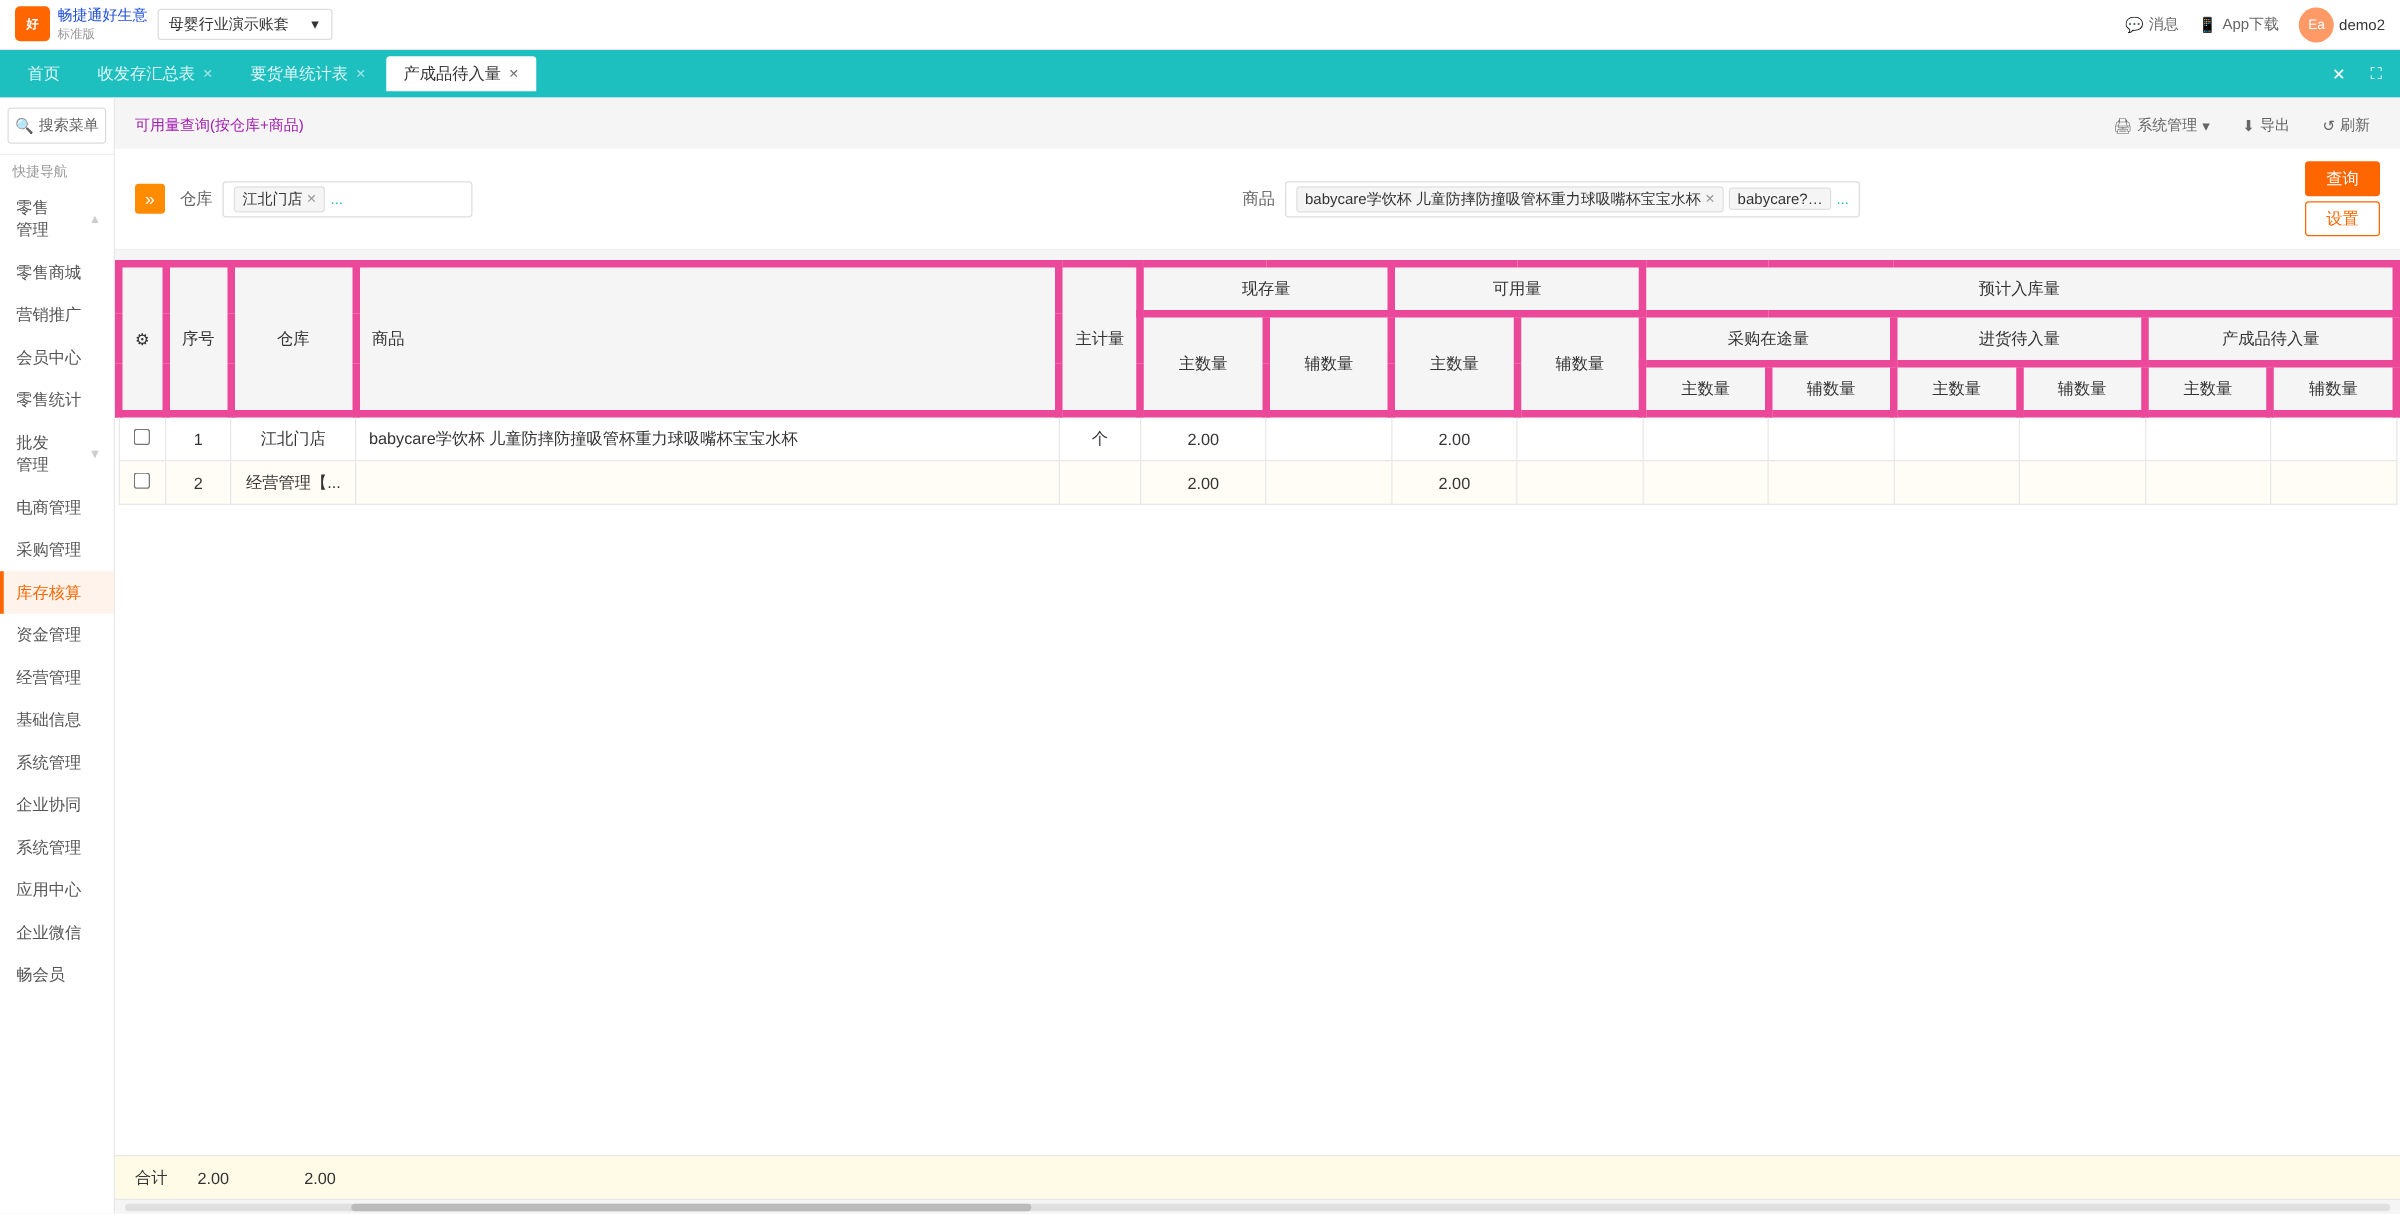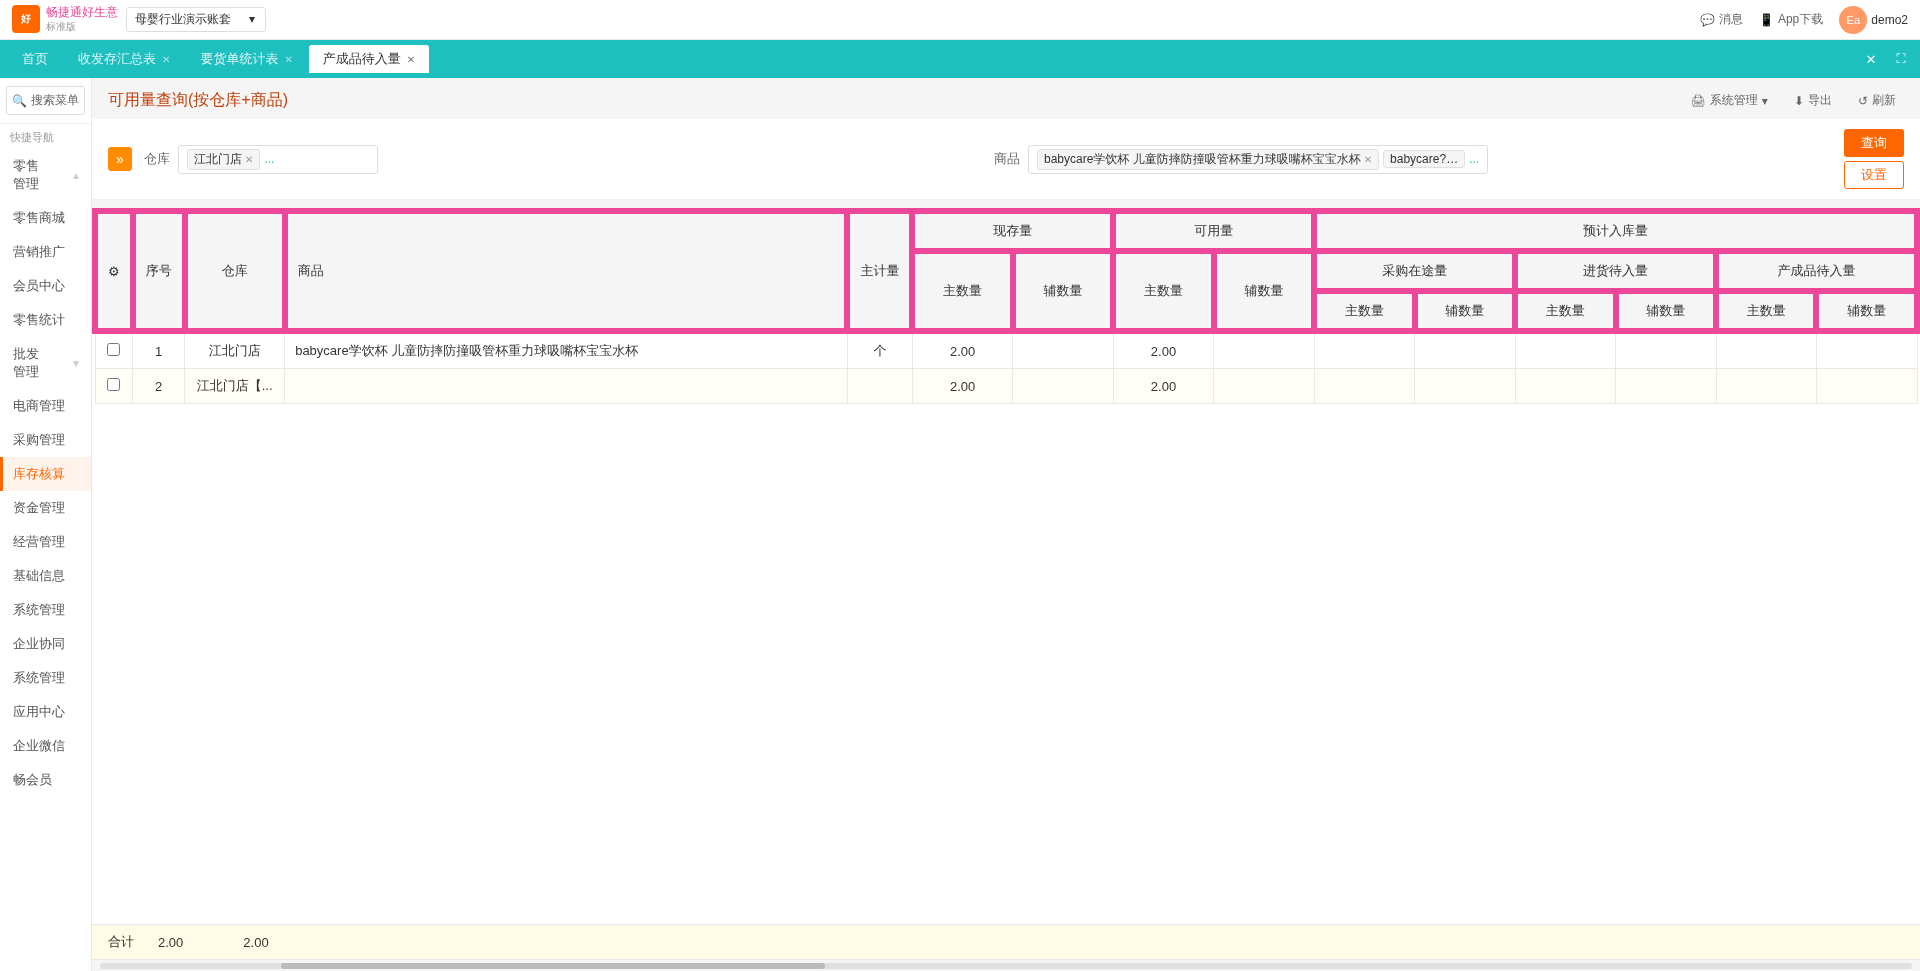--- a/index.html
+++ b/index.html
@@ -12,21 +12,21 @@
       border-bottom: 1px solid #e8e8e8;
       display: flex;
       align-items: center;
       justify-content: space-between;
       padding: 0 12px;
       flex-shrink: 0;
     }
     .top-bar-left { display: flex; align-items: center; gap: 8px; }
     .logo-area { display: flex; align-items: center; gap: 6px; }
     .logo-icon { width: 28px; height: 28px; background: #ff6600; border-radius: 4px; display: flex; align-items: center; justify-content: center; color: white; font-size: 10px; font-weight: bold; }
-    .logo-text { font-size: 12px; color: #ec4899; line-height: 1.2; text-align: right; }
+    .logo-text { font-size: 12px; color: #1d4ed8; line-height: 1.2; text-align: right; }
     .logo-sub { font-size: 10px; color: #999; }
     .industry-select { display: flex; align-items: center; gap: 18px; border: 1px solid #ddd; border-radius: 3px; padding: 3px 8px; font-size: 12px; color: #333; cursor: pointer; min-width: 140px; }
     .top-bar-right { display: flex; align-items: center; gap: 16px; }
     .top-bar-action { display: flex; align-items: center; gap: 4px; font-size: 12px; color: #666; cursor: pointer; }
     .avatar { width: 28px; height: 28px; border-radius: 50%; background: #ff9966; display: flex; align-items: center; justify-content: center; color: white; font-size: 11px; overflow: hidden; }
     .username { font-size: 12px; color: #333; cursor: pointer; }
 
     
     .tab-bar {
       height: 38px;
@@ -116,21 +116,21 @@
     .content-area { flex: 1; display: flex; flex-direction: column; overflow: hidden; background: #f5f5f5; }
 
     
     .page-header {
       background: #f5f5f5;
       padding: 10px 16px 6px;
       display: flex;
       align-items: center;
       justify-content: space-between;
     }
-    .page-title { font-size: 16px; font-weight: 500; color: #c2410c; }
+    .page-title { font-size: 12px; font-weight: 500; color: #a21caf; }
     .page-actions { display: flex; align-items: center; gap: 10px; }
     .page-action-btn {
       display: flex;
       align-items: center;
       gap: 4px;
       font-size: 12px;
       color: #666;
       cursor: pointer;
       padding: 4px 8px;
       border-radius: 3px;
@@ -510,21 +510,21 @@
             <td></td>
             <td></td>
             <td></td>
             <td></td>
             <td></td>
             <td></td>
           </tr>
           <tr style="background:#fffdf5;">
             <td><input type="checkbox" style=""></td>
             <td>2</td>
-            <td>江北门店【...</td>
+            <td>经营管理【...</td>
             <td class="col-product"></td>
             <td></td>
             <td>2.00</td>
             <td></td>
             <td>2.00</td>
             <td></td>
             <td></td>
             <td></td>
             <td></td>
             <td></td>

